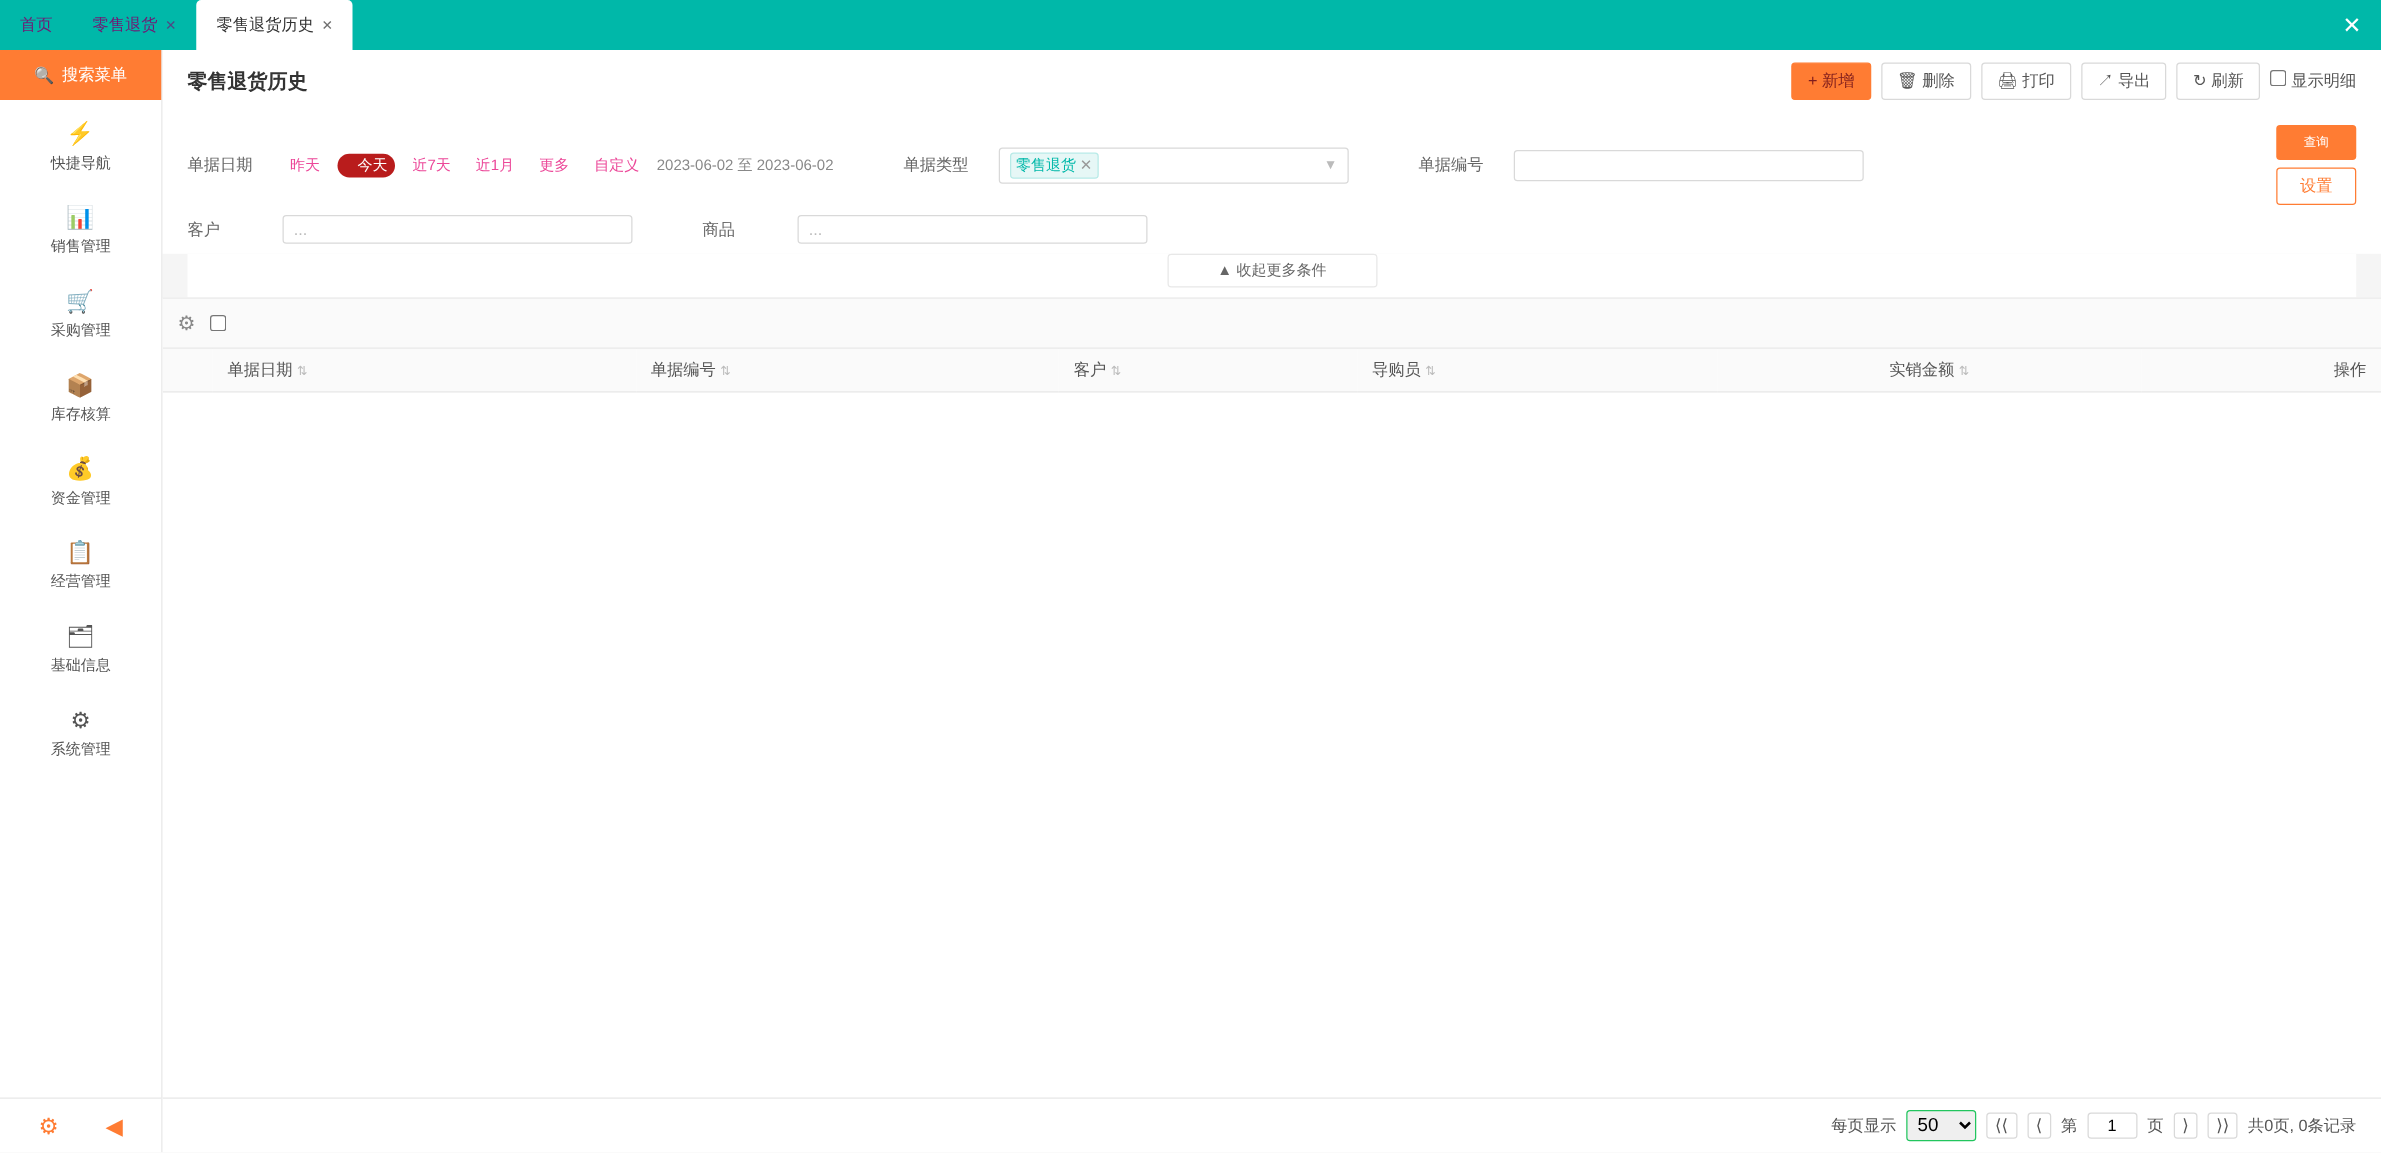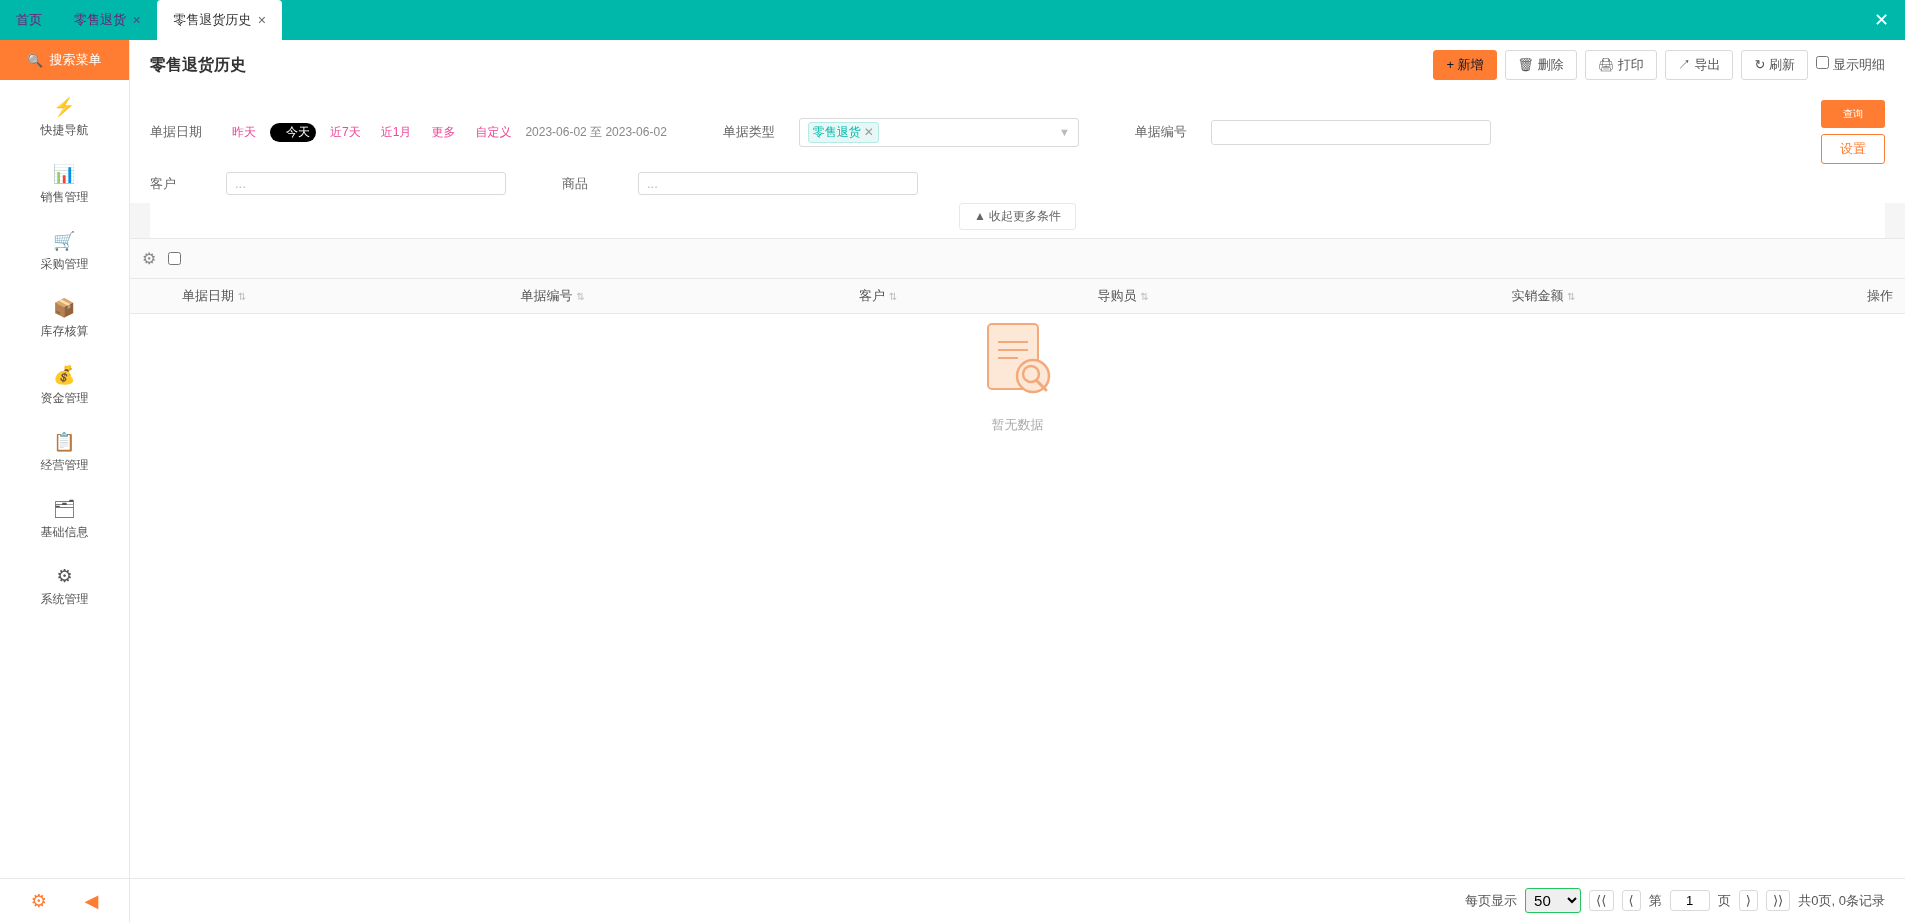--- a/index.html
+++ b/index.html
@@ -134,21 +134,21 @@
       padding: 5px 12px;
       border: 1px solid #d9d9d9;
       border-radius: 3px;
       background: #fff;
       color: #555;
       font-size: 13px;
       cursor: pointer;
     }
     .toolbar-btn-primary {
       background: #ff7c33;
-      color: #0f172a;
+      color: #7f1d1d;
       border-color: #ff7c33;
     }
     .show-detail-wrap {
       display: flex;
       align-items: flex-start;
       gap: 4px;
       font-size: 13px;
       color: #555;
       cursor: pointer;
     }
@@ -174,21 +174,21 @@
       gap: 8px;
       font-size: 12px;
     }
     .date-quick-btn {
       padding: 1px 6px;
       border-radius: 3px;
       cursor: pointer;
       color: #ec4899;
     }
     .date-quick-btn.active {
-      background: #000000;
+      background: #b91c1c;
       color: #fff;
       border-radius: 10px;
       padding-left: 16px;
     }
     .date-range {
       font-size: 12px;
       color: #888;
     }
     .filter-select {
       display: flex;
@@ -490,21 +490,21 @@
           </div>
           <span class="filter-label" style="margin-left:40px">商品</span>
           <div class="filter-select" style="min-width:280px">
             <span class="filter-dots">...</span>
           </div>
         </div>
       </div>
     </div>
 
     <div class="collapse-row">
-      <button class="collapse-btn" style="width:117px;justify-content:center">▲ 收起更多条件</button>
+      <button class="collapse-btn" style="width:168px;justify-content:center">▲ 收起更多条件</button>
     </div>
 
     <div class="table-area" style="margin: 0 0 0 0; border-top: 1px solid #e8e8e8;">
       <div class="table-toolbar">
         <span style="color:#888;cursor:pointer;font-size:16px">⚙</span>
         <input type="checkbox" style="margin-left: 12px;">
       </div>
       <div class="table-wrapper">
         <table>
           <thead>
@@ -515,35 +515,20 @@
               <th>客户 <span class="sort-icon">⇅</span></th>
               <th>导购员 <span class="sort-icon">⇅</span></th>
               <th style="text-align:center">实销金额 <span class="sort-icon">⇅</span></th>
               <th style="text-align:right">操作</th>
             </tr>
           </thead>
           <tbody>
           </tbody>
         </table>
 
-        <div class="empty-state">
-          <svg width="90" height="90" viewBox="0 0 90 90">
-
-            <rect x="15" y="10" width="50" height="65" rx="4" fill="#fde8d8"></rect>
-            <rect x="15" y="10" width="50" height="65" rx="4" fill="none" stroke="#f4a97a" stroke-width="2"></rect>
-            <line x1="25" y1="28" x2="55" y2="28" stroke="#f4a97a" stroke-width="2"></line>
-            <line x1="25" y1="36" x2="55" y2="36" stroke="#f4a97a" stroke-width="2"></line>
-            <line x1="25" y1="44" x2="45" y2="44" stroke="#f4a97a" stroke-width="2"></line>
-
-            <circle cx="60" cy="62" r="16" fill="#fde8d8" stroke="#f4a97a" stroke-width="2.5"></circle>
-            <circle cx="58" cy="60" r="8" fill="none" stroke="#f4a97a" stroke-width="2.5"></circle>
-            <line x1="64" y1="67" x2="73" y2="76" stroke="#f4a97a" stroke-width="3" stroke-linecap="round"></line>
-          </svg>
-          <span>暂无数据</span>
-        </div>
       </div>
     </div>
 
     <div class="pagination">
       <span>每页显示</span>
       <select class="pagination-select">
         <option>50</option>
         <option>10</option>
         <option>20</option>
         <option>100</option>

